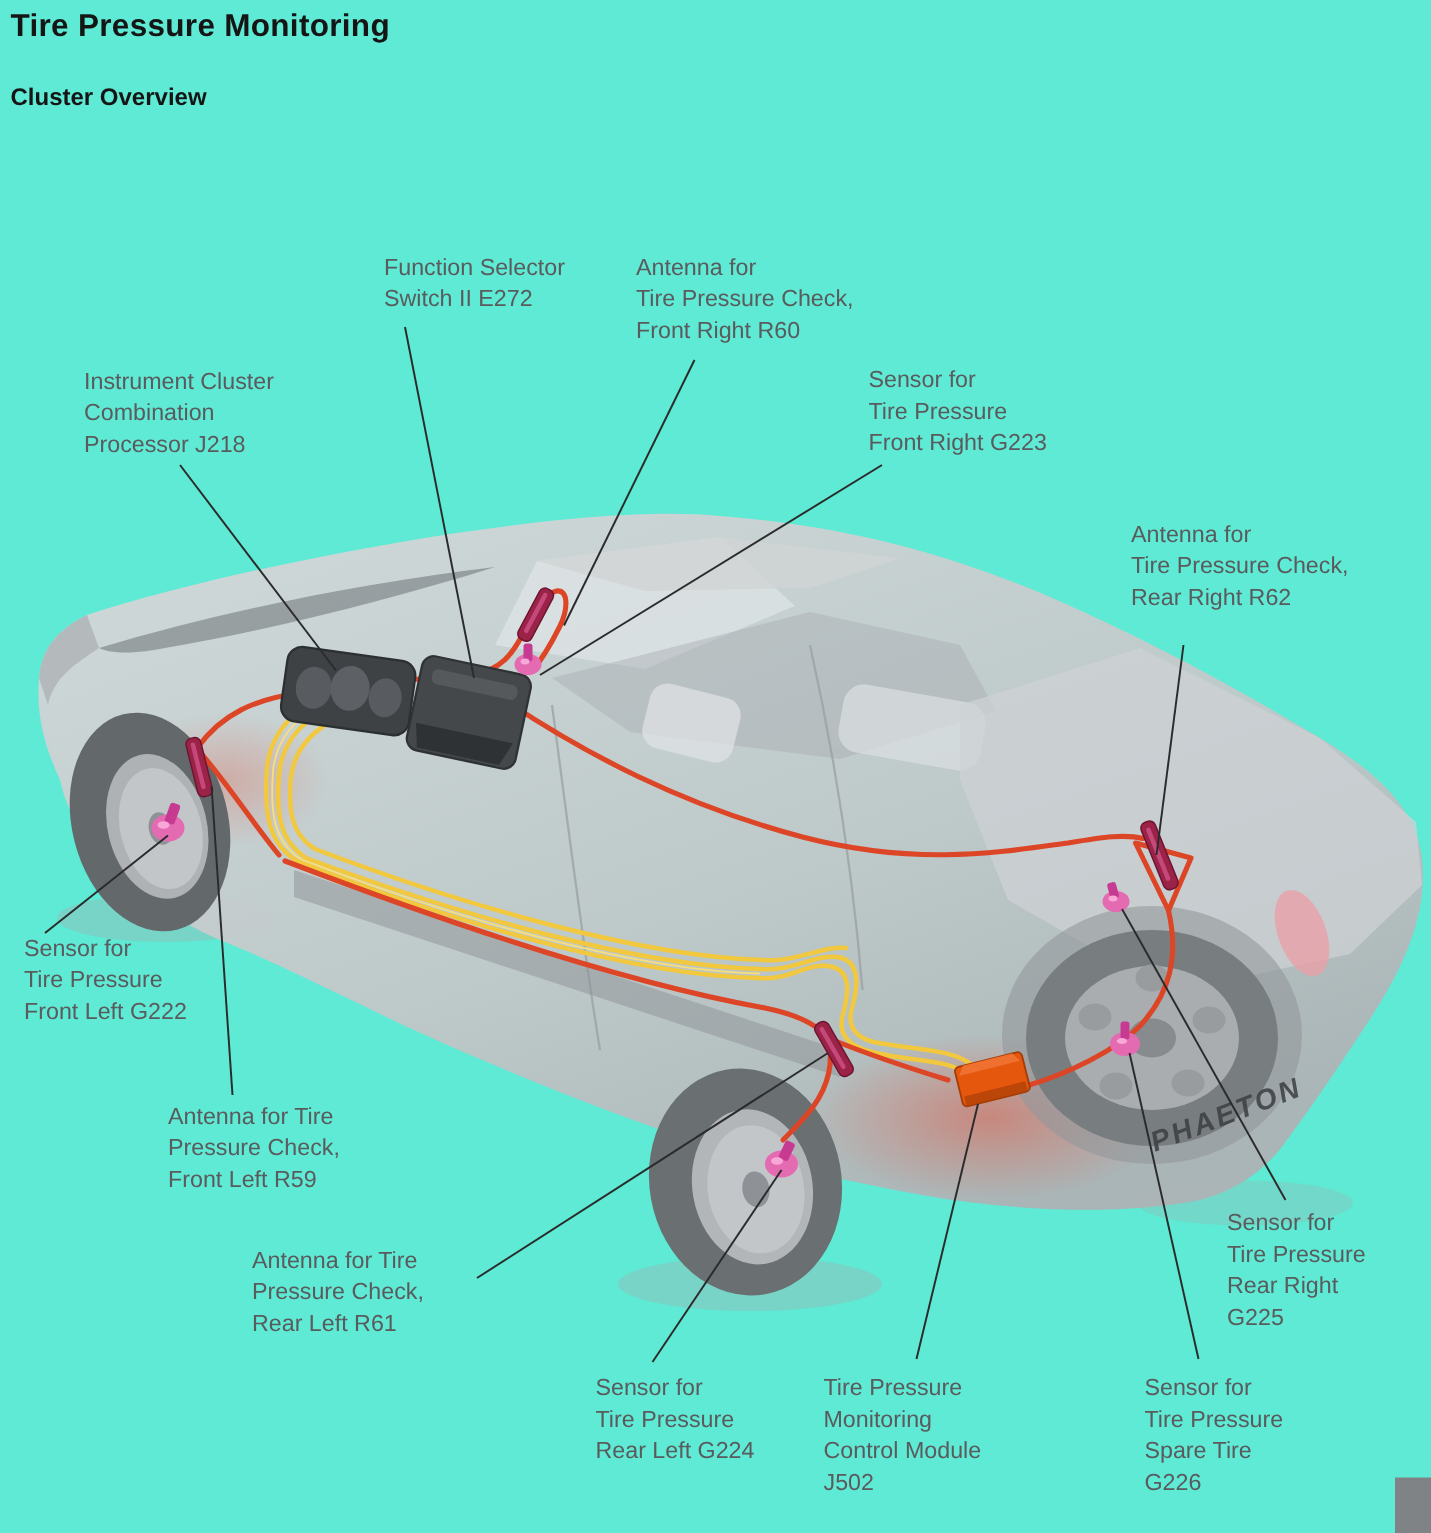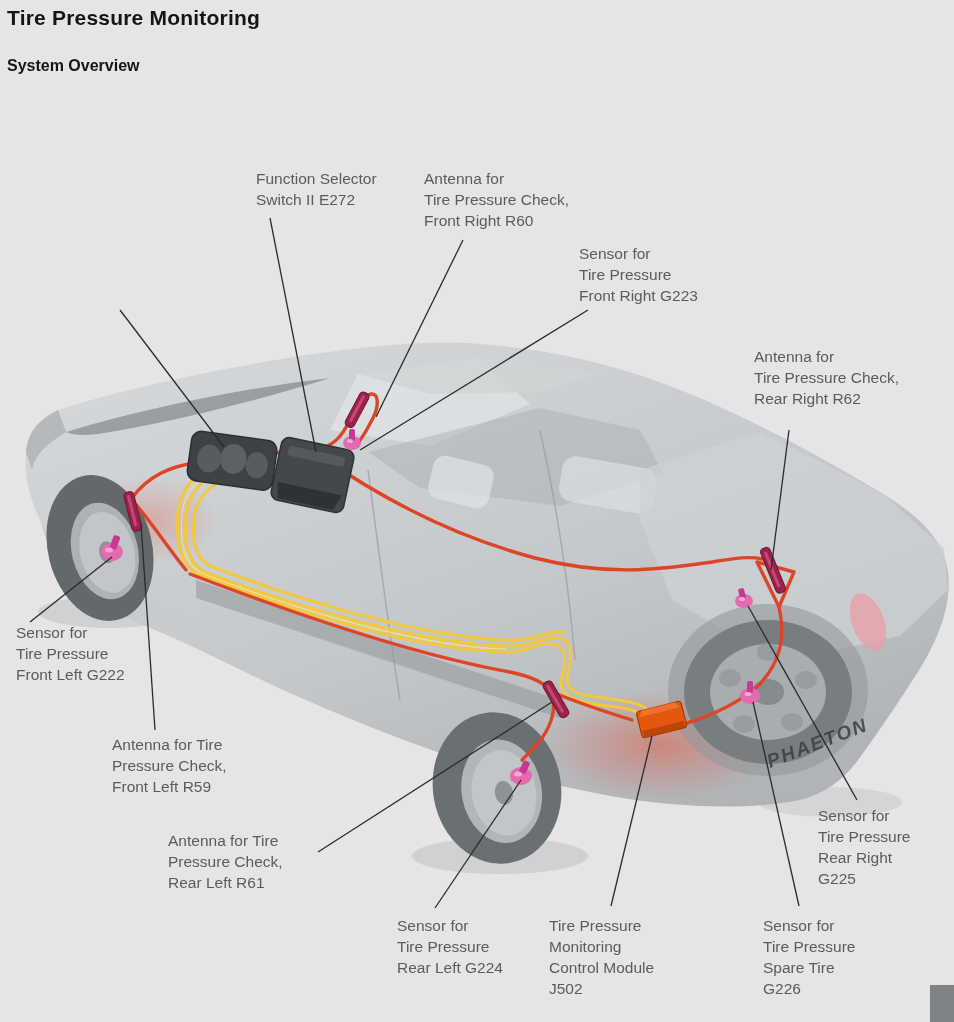--- a/index.html
+++ b/index.html
@@ -1,32 +1,32 @@
 <!DOCTYPE html>
 <html><head>
 <meta charset="utf-8">
 <style>
   html,body{margin:0;padding:0;background:#ffffff;}
-  .page{position:relative;width:954px;height:1022px;background:#e5e5e5;overflow:hidden;
+  .page{position:relative;width:954px;height:1022px;background:#5eead4;overflow:hidden;
         font-family:"Liberation Sans",sans-serif;}
   .title{position:absolute;left:7px;top:6px;margin:0;font-size:21px;font-weight:bold;color:#151515;letter-spacing:.2px;}
   .subtitle{position:absolute;left:7px;top:57px;margin:0;font-size:16px;font-weight:bold;color:#151515;}
   .diagram{position:absolute;left:0;top:0;width:954px;height:1022px;}
   .diagram svg{position:absolute;left:0;top:0;}
   .lbl{position:absolute;font-size:15.5px;line-height:21px;color:#5a5b5d;white-space:pre-line;width:230px;}
   .page-tab{position:absolute;left:930px;top:985px;width:24px;height:37px;background:#7f8386;}
   .wire{fill:none;stroke-linecap:round;stroke-linejoin:round;}
   .leader{stroke:#2b2b2b;stroke-width:1.3;}
 </style>
 </head>
 <body>
 
 <div class="page">
   <h1 class="title">Tire Pressure Monitoring</h1>
-  <h2 class="subtitle">System Overview</h2>
+  <h2 class="subtitle">Cluster Overview</h2>
 
   <div class="diagram">
     <svg width="954" height="1022" viewBox="0 0 954 1022">
       <defs>
         <radialGradient id="glowRed" cx="50%" cy="50%" r="50%">
           <stop offset="0%" stop-color="#e64b32" stop-opacity="0.45"></stop>
           <stop offset="100%" stop-color="#e64b32" stop-opacity="0"></stop>
         </radialGradient>
         <linearGradient id="bodyGrad" x1="0" y1="0" x2="0.7" y2="1">
           <stop offset="0%" stop-color="#d6d9db"></stop>
@@ -202,20 +202,23 @@
         <line class="leader" x1="799" y1="906" x2="753" y2="702"></line>
         <line class="leader" x1="857" y1="800" x2="748" y2="606"></line>
       </g>
     </svg>
 
     <div class="lbl" style="left:208px;top:168px;margin-left:48px;">Function Selector
 Switch II E272</div>
     <div class="lbl" style="left:424px;top:168px;">Antenna for
 Tire Pressure Check,
 Front Right R60</div>
+    <div class="lbl" style="left:56px;top:244px;">Instrument Cluster
+Combination
+Processor J218</div>
     <div class="lbl" style="left:579px;top:243px;">Sensor for
 Tire Pressure
 Front Right G223</div>
     <div class="lbl" style="left:754px;top:346px;">Antenna for
 Tire Pressure Check,
 Rear Right R62</div>
     <div class="lbl" style="left:16px;top:622px;">Sensor for
 Tire Pressure
 Front Left G222</div>
     <div class="lbl" style="left:112px;top:734px;">Antenna for Tire

